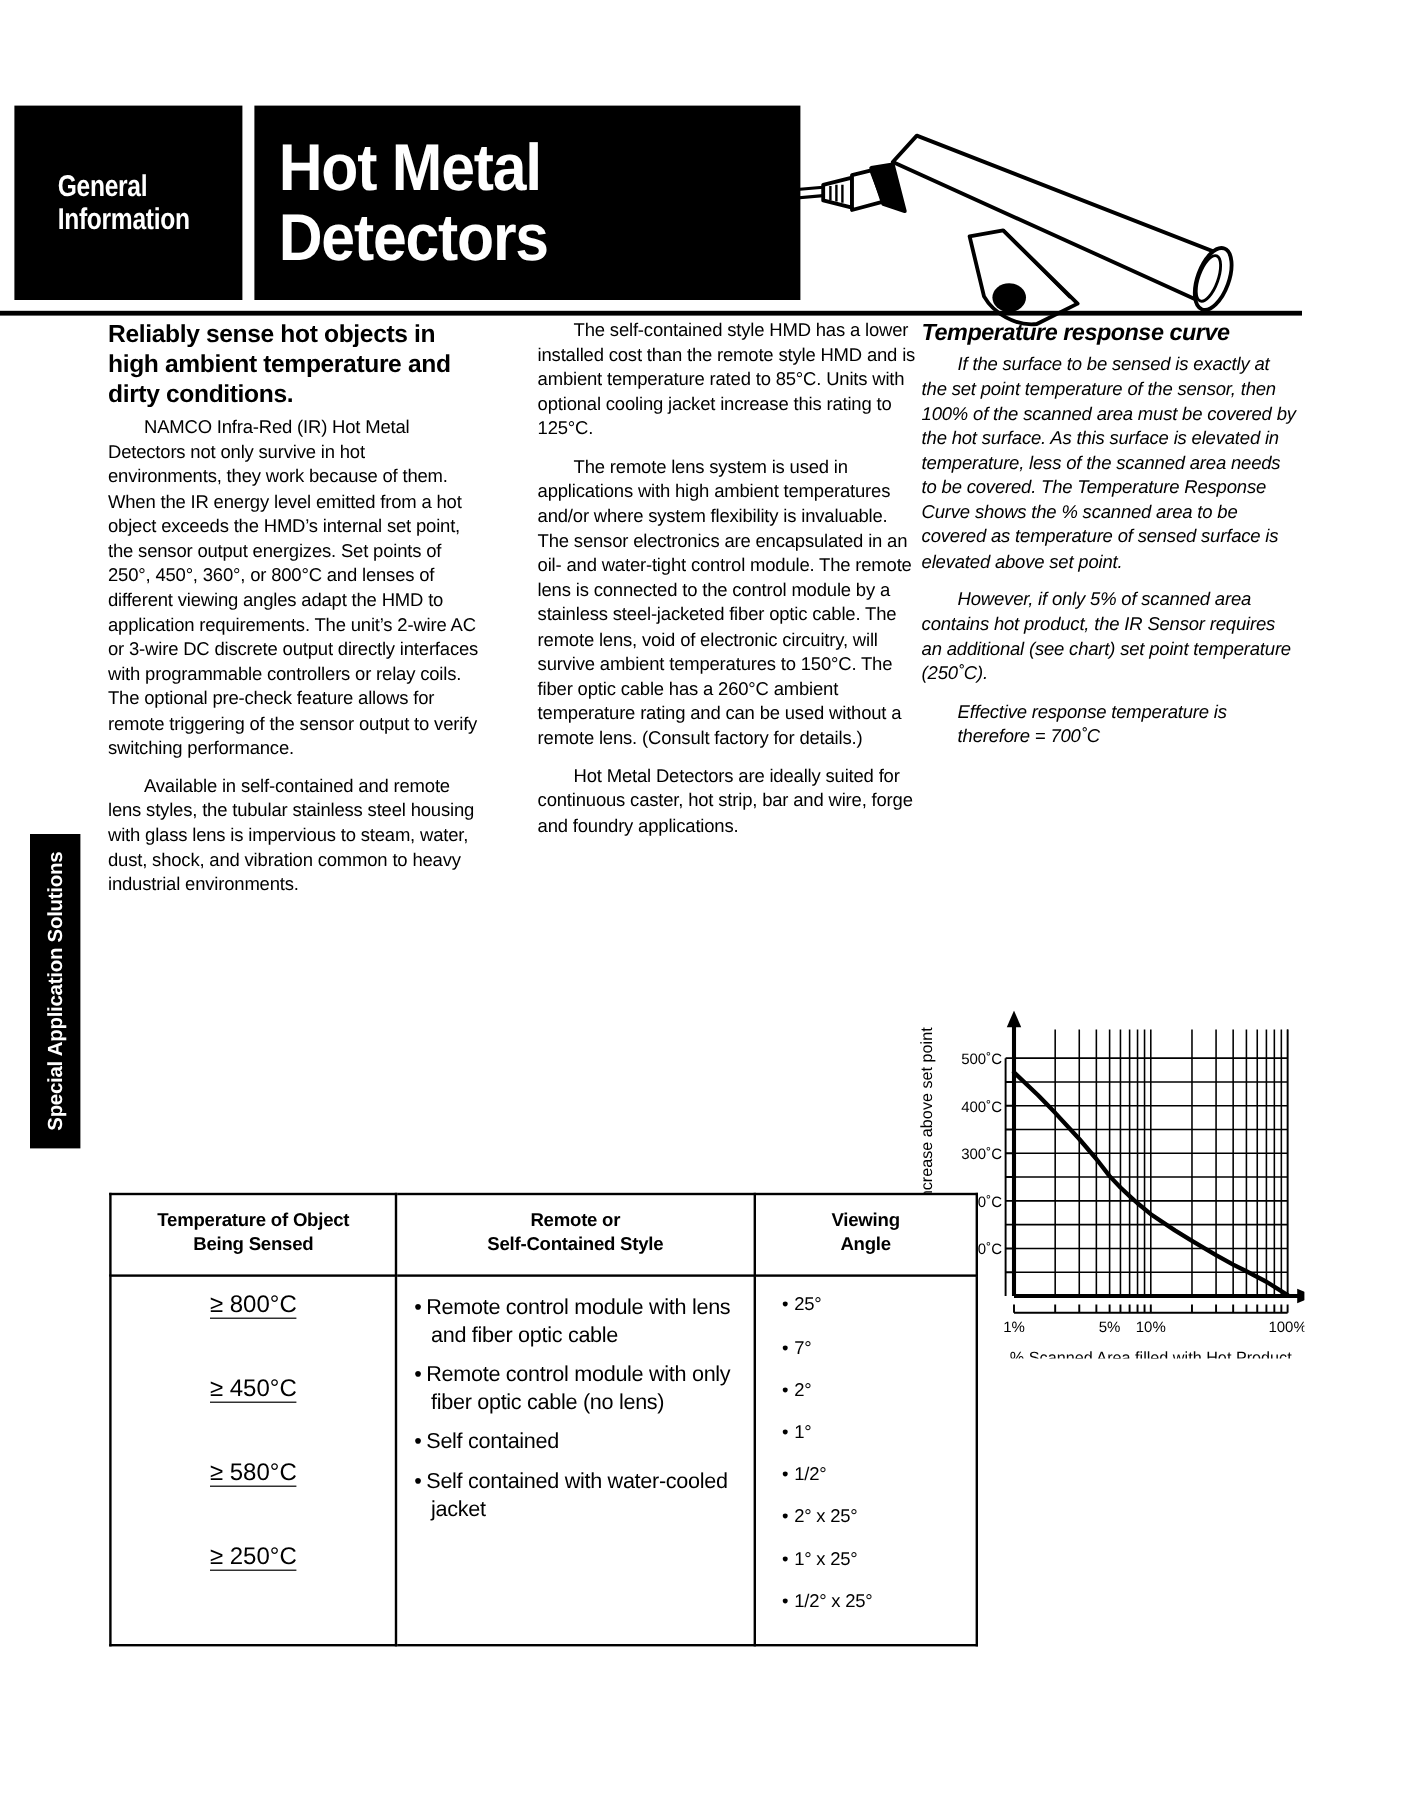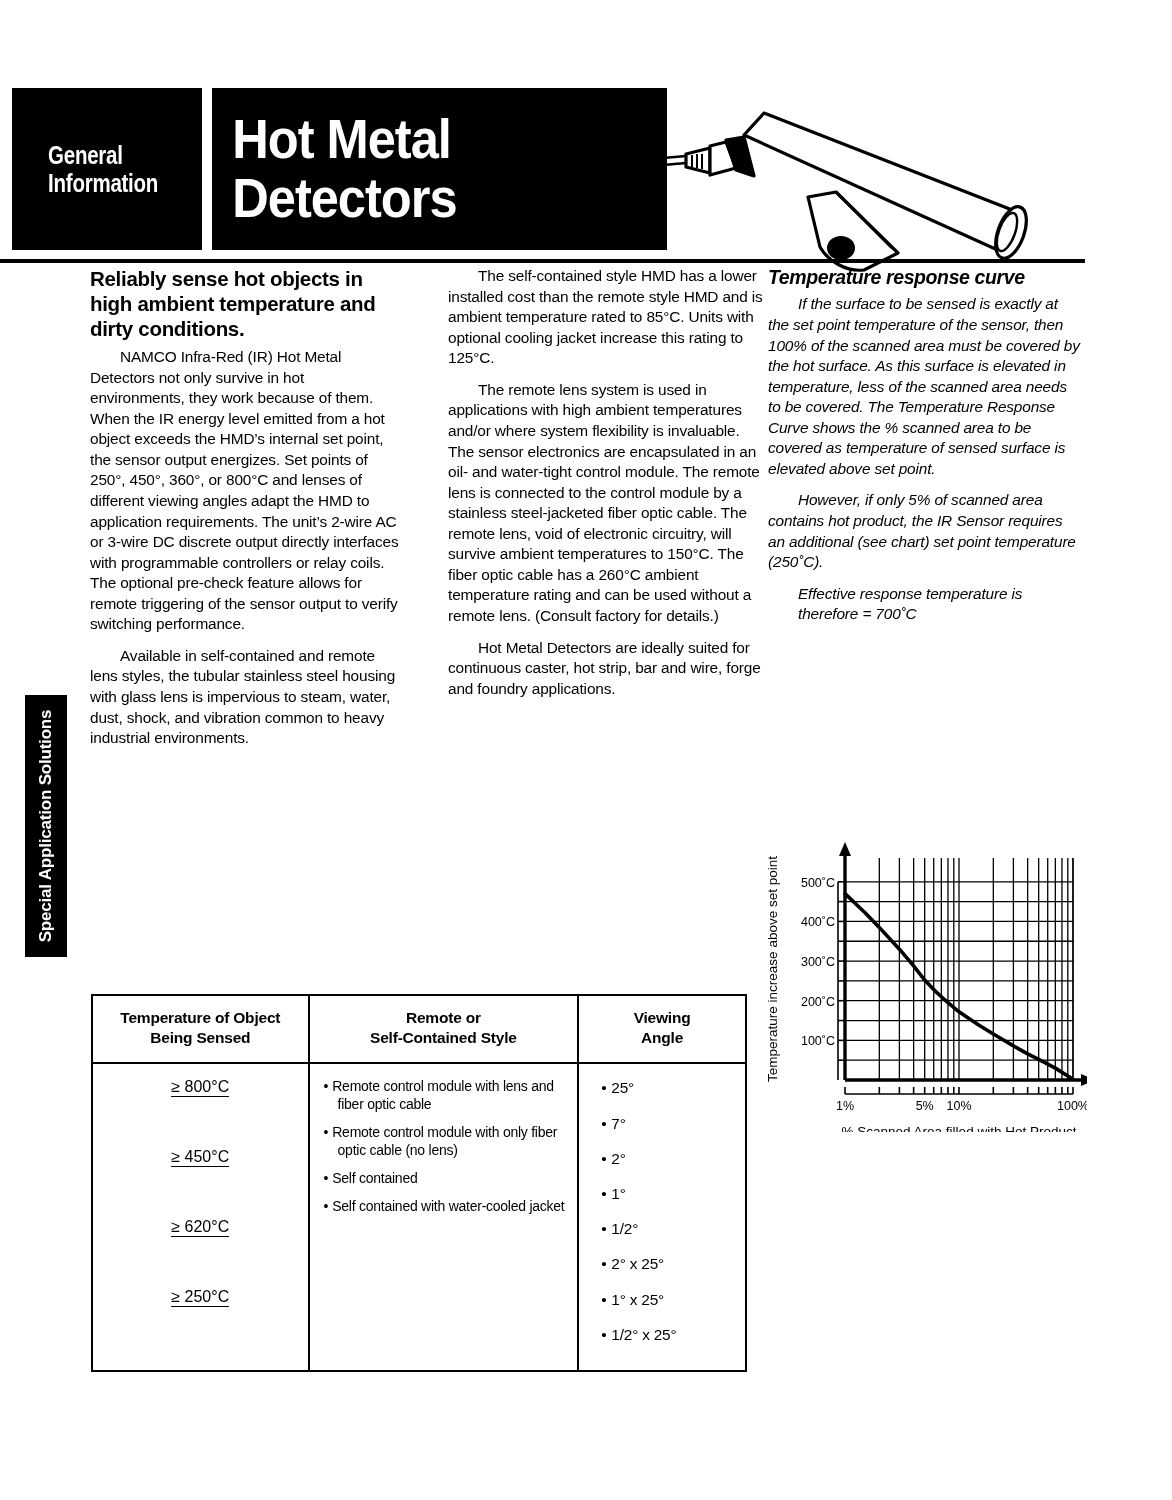--- a/index.html
+++ b/index.html
@@ -58,38 +58,38 @@
   }
   h2.head-sm{
     margin:0 0 5px 0;font-size:19.5px;line-height:1.2;font-weight:bold;
     letter-spacing:-0.4px;
   }
   p.para{margin:0 0 11px 0;text-indent:30px;text-align:left;letter-spacing:-0.15px;}
   p.para.ind-block{text-indent:0;padding-left:30px;}
 
   
   #spec-table{
-    position:absolute;left:91px;top:994px;width:656px;
+    position:absolute;left:91px;top:994px;width:724px;
     border:2px solid #000;border-collapse:collapse;background:#fff;
   }
   #spec-table td,#spec-table th{border:2px solid #000;padding:0;vertical-align:top;}
   #spec-table thead th{
     text-align:center;font-weight:bold;font-size:15.5px;line-height:1.3;
     padding:12px 4px 14px 4px;letter-spacing:-0.2px;
   }
   .tcol1{width:215px;}
   .tcol2{width:272px;}
   .tcol3{width:165px;}
   .temp-cell{
-    text-align:center;font-size:16px;padding:0;position:relative;height:220px;
+    text-align:center;font-size:20px;padding:0;position:relative;height:220px;
   }
   .temp-list{list-style:none;margin:0;padding:0;}
   .temp-list li{height:47px;display:flex;align-items:center;justify-content:center;}
   .temp-list li.sp{height:23px;}
-  .bullet-list{list-style:none;margin:0;padding:14px 10px 10px 14px;font-size:14px;line-height:1.28;}
+  .bullet-list{list-style:none;margin:0;padding:14px 10px 10px 14px;font-size:18px;line-height:1.28;}
   .bullet-list li{margin:0 0 10px 0;padding-left:14px;text-indent:-14px;letter-spacing:-0.25px;}
   .bullet-list li .bl{margin-right:4px;}
   .angle-list{list-style:none;margin:0;padding:14px 8px 10px 22px;font-size:15.4px;line-height:1.28;}
   .angle-list li{margin:0 0 15.5px 0;letter-spacing:-0.2px;}
   .angle-list li .bl{margin-right:5px;}
 
   
   #chart-wrap{position:absolute;left:757px;top:842px;width:330px;height:290px;}
   #chart-svg{display:block;}
 </style>
@@ -267,21 +267,21 @@
         <ul class="temp-list" id="temp-list">
             <li>
               <span style="border-bottom: 1.5px solid rgb(0, 0, 0); padding-bottom: 0px; display: inline-block; line-height: 1.05;">≥ 800°C</span>
             </li>
             <li class="sp"></li>
             <li>
               <span style="border-bottom: 1.5px solid rgb(0, 0, 0); padding-bottom: 0px; display: inline-block; line-height: 1.05;">≥ 450°C</span>
             </li>
             <li class="sp"></li>
             <li>
-              <span style="border-bottom: 1.5px solid rgb(0, 0, 0); padding-bottom: 0px; display: inline-block; line-height: 1.05;">≥ 620°C</span>
+              <span style="border-bottom: 1.5px solid rgb(0, 0, 0); padding-bottom: 0px; display: inline-block; line-height: 1.05;">≥ 580°C</span>
             </li>
             <li class="sp"></li>
             <li>
               <span style="border-bottom: 1.5px solid rgb(0, 0, 0); padding-bottom: 0px; display: inline-block; line-height: 1.05;">≥ 250°C</span>
             </li>
           </ul>
       </td>
       <td>
         <ul class="bullet-list" id="style-list">
             <li><span class="bl">•</span>Remote control module with lens and fiber optic cable</li>

